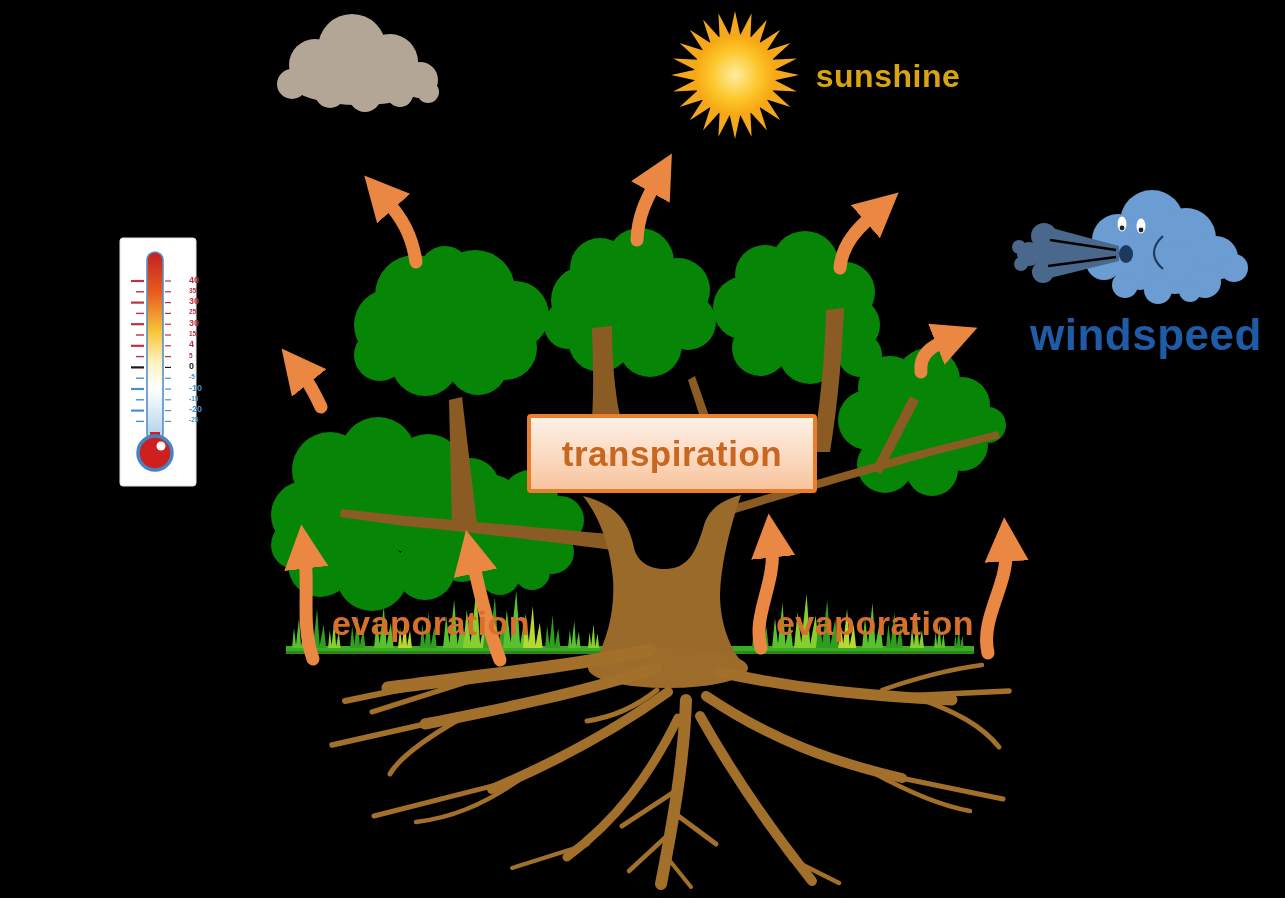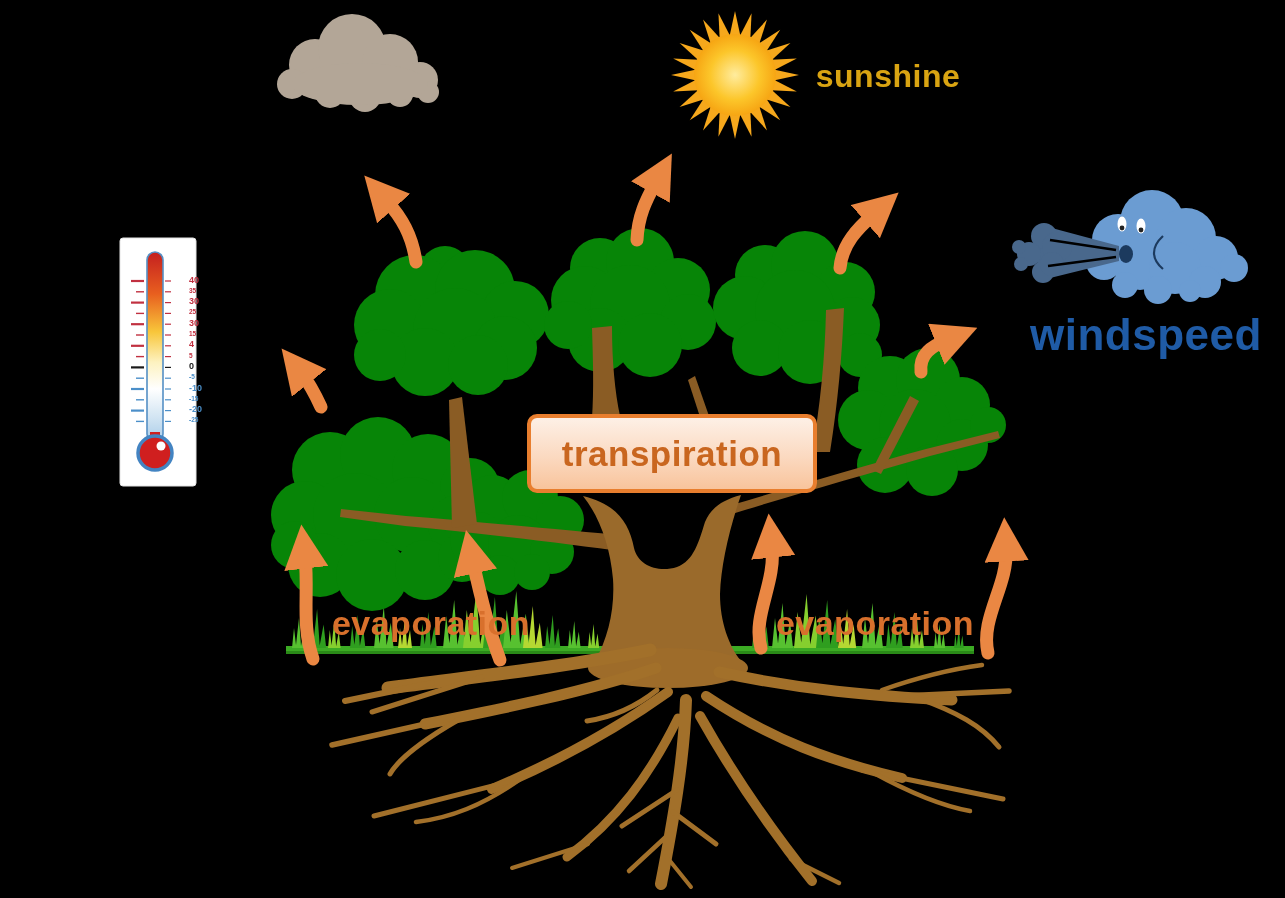--- a/index.html
+++ b/index.html
@@ -9,21 +9,21 @@
   .overlay{position:absolute;left:0;top:0;width:1285px;height:898px;z-index:2;pointer-events:none;}
   .lbl{position:absolute;font-weight:bold;text-align:center;letter-spacing:.5px;line-height:1;}
   .lbl-humidity{left:269px;top:126px;width:200px;font-size:34px;color:#8a8a8a;}
   .lbl-temperature{left:28px;top:203px;width:254px;font-size:34px;}
   .temp-prefix{color:#1a6fbd;} .temp-suffix{color:#ee1111;}
   .lbl-sunshine{left:798px;top:60px;width:180px;font-size:32px;color:#d9a412;text-align:center;}
   .lbl-windspeed{left:1030px;top:313px;width:225px;font-size:44px;color:#1f5ba6;}
   .lbl-evap-left{left:314px;top:606px;width:234px;font-size:34px;color:#d8702c;}
   .lbl-evap-right{left:758px;top:606px;width:234px;font-size:34px;color:#d8702c;}
   .transpiration-box{position:absolute;left:527px;top:414px;width:290px;height:79px;
-      box-sizing:border-box;border:4px solid #e87e2e;border-radius:10px;
+      box-sizing:border-box;border:4px solid #e87e2e;border-radius:4px;
       background:linear-gradient(180deg,#fdf0e6 0%,#fbd9c0 55%,#f8c49c 100%);
       display:flex;align-items:center;justify-content:center;
       font-weight:bold;font-size:35px;color:#c9661f;letter-spacing:.5px;}
   #thermo-scale span{position:absolute;left:189px;font-weight:bold;line-height:1;
       font-family:"Liberation Sans",sans-serif;}
   #thermo-scale .tmajor{font-size:9px;}
   #thermo-scale .tminor{font-size:6.5px;}
 </style>
 </head>
 <body>

